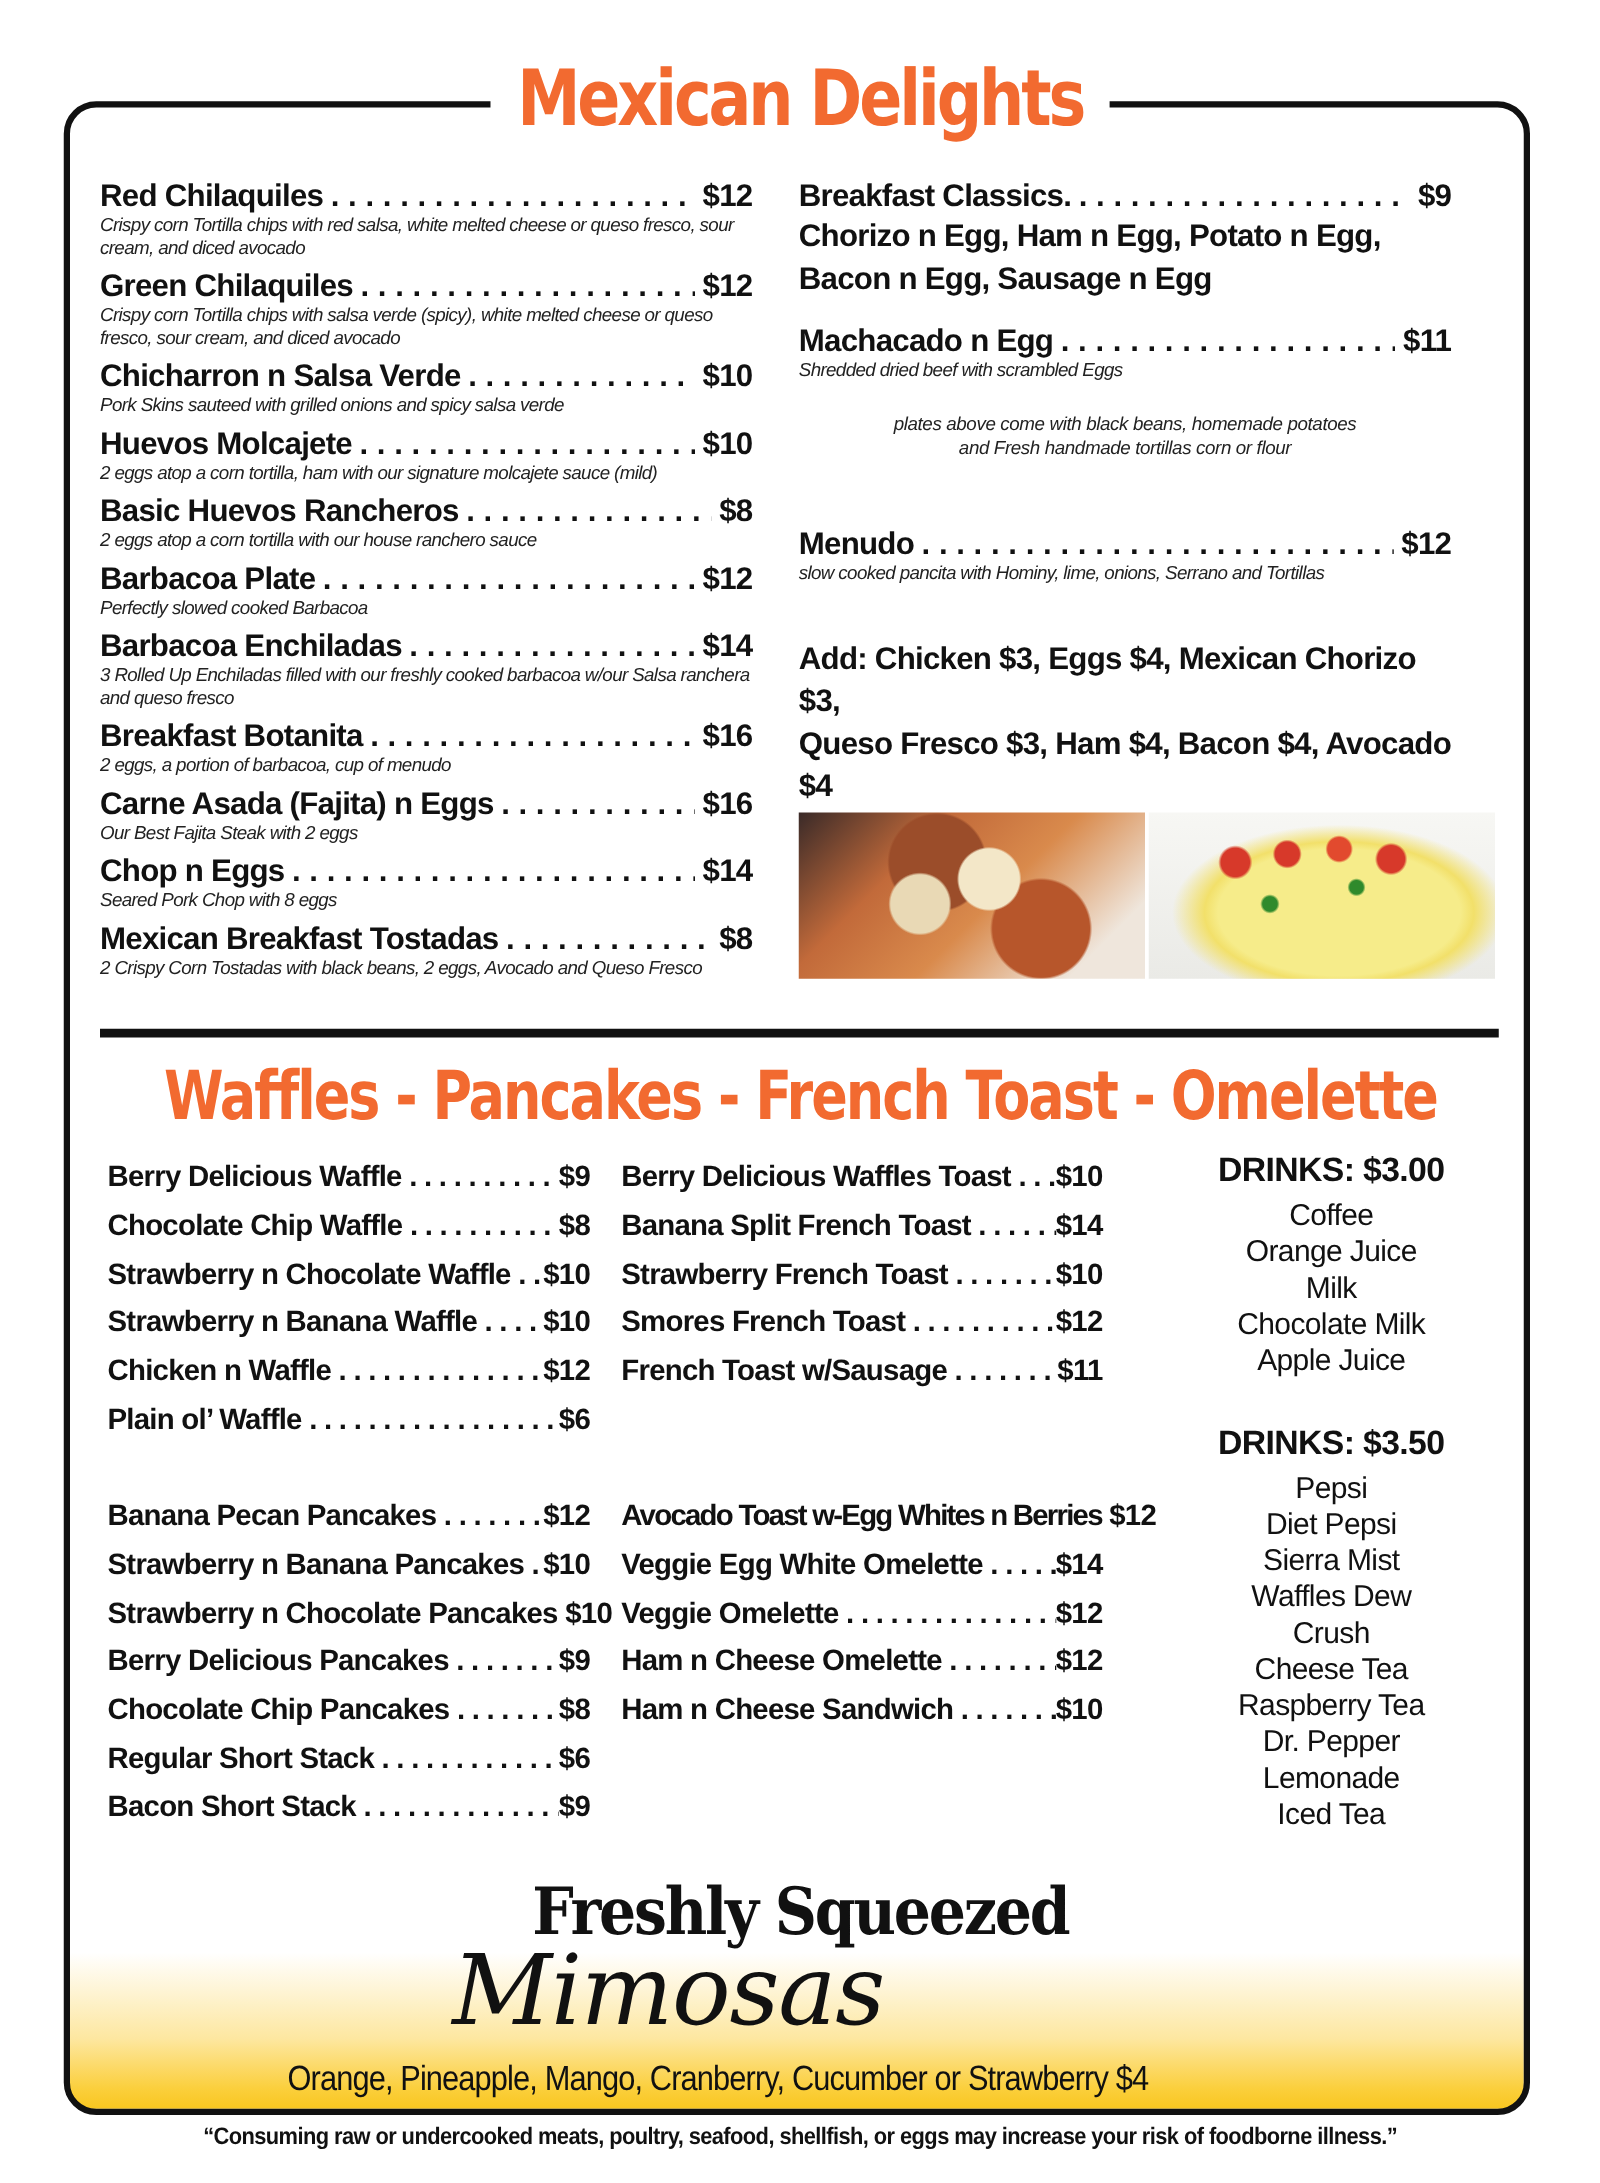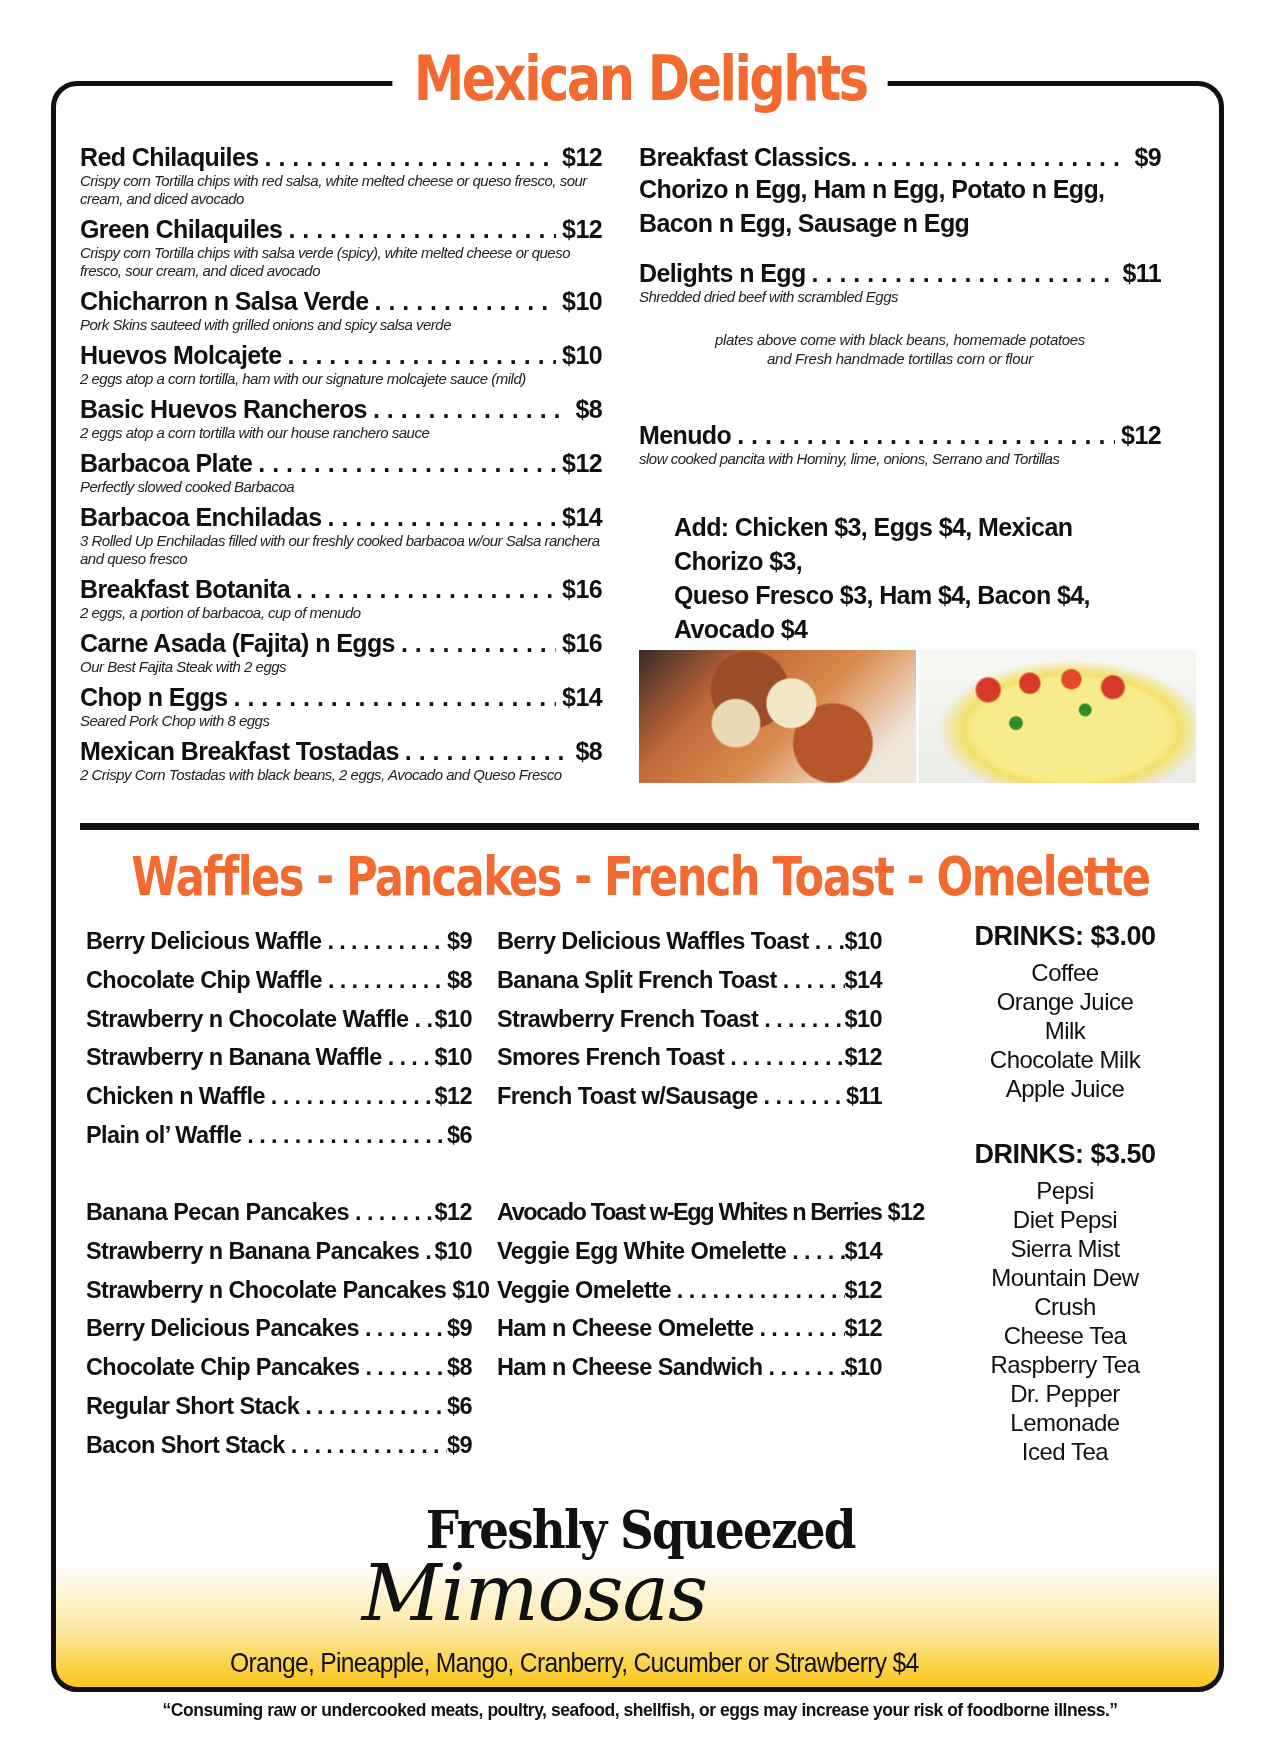--- a/index.html
+++ b/index.html
@@ -27,21 +27,21 @@
   .right-col { left: 639px; top: 142px; width: 522px; }
   .item { margin-bottom: 6px; }
   .item-row { display: flex; align-items: baseline; font-weight: bold; font-size: 25px; line-height: 30px; letter-spacing: -0.6px; }
   .item-row .name { white-space: nowrap; }
   .item-row .dots { flex: 1; overflow: hidden; white-space: nowrap; margin: 0 6px; letter-spacing: 3px; font-weight: bold; }
   .item-row .dots::before { content: ". . . . . . . . . . . . . . . . . . . . . . . . . . . . . . . . . . . . . . . . . . . . . . . . . . . . . . . ."; letter-spacing: 0; }
   .item-row .price { white-space: nowrap; }
   .desc { font-style: italic; font-size: 15px; line-height: 18px; color: #222; letter-spacing: -0.5px; }
   .classics-sub { font-weight: bold; font-size: 25px; line-height: 34px; letter-spacing: -0.6px; }
   .note { text-align: center; font-style: italic; font-size: 15px; line-height: 19px; color: #222; margin: 24px 0 52px 0; letter-spacing: -0.3px; }
-  .addons { font-weight: bold; font-size: 25px; line-height: 34px; letter-spacing: -0.6px; margin-top: 42px; margin-left: 35px; }
+  .addons { font-weight: bold; font-size: 25px; line-height: 34px; letter-spacing: -0.6px; margin-top: 42px; }
   .photos { position: absolute; left: 639px; top: 650px; width: 557px; height: 133px; display: flex; gap: 3px; }
   .photo { flex: 1; height: 133px; position: relative; overflow: hidden; }
   .photo-pancake { background: radial-gradient(circle at 55% 40%, #f3e7c8 0 14%, transparent 15%), radial-gradient(circle at 35% 55%, #e9d9b5 0 12%, transparent 13%), radial-gradient(circle at 70% 70%, #b7562b 0 18%, transparent 19%), radial-gradient(circle at 40% 30%, #9b4d2a 0 20%, transparent 21%), linear-gradient(135deg, #3a2a28 0%, #c26a3a 30%, #d98a4c 55%, #efe6dc 85%); }
   .photo-omelette { background: radial-gradient(circle at 25% 30%, #d7392a 0 5%, transparent 6%), radial-gradient(circle at 40% 25%, #d7392a 0 5%, transparent 6%), radial-gradient(circle at 55% 22%, #e24a2e 0 5%, transparent 6%), radial-gradient(circle at 70% 28%, #d7392a 0 5%, transparent 6%), radial-gradient(circle at 35% 55%, #2f8a2c 0 3%, transparent 4%), radial-gradient(circle at 60% 45%, #2f8a2c 0 3%, transparent 4%), radial-gradient(ellipse at 55% 60%, #f6ec8a 0 45%, #f2e06a 50%, transparent 62%), linear-gradient(#f7f7f4, #eaeae6); }
   .divider { position: absolute; left: 80px; top: 823px; width: 1119px; height: 7px; background: #111; }
   .title-2 {
     position: absolute; left: 0; width: 1280px; top: 842px; text-align: center;
     font-family: "DejaVu Sans", sans-serif; font-weight: bold; font-size: 54px; color: #f26a30;
     letter-spacing: -2px; line-height: 70px;
   }
@@ -172,21 +172,21 @@
     <div class="item-row">
         <span class="name">Breakfast Classics.</span>
         <span class="dots"></span>
         <span class="price">$9</span>
       </div>
     <div class="classics-sub">Chorizo n Egg, Ham n Egg, Potato n Egg,</div>
     <div class="classics-sub">Bacon n Egg, Sausage n Egg</div>
   </div>
   <div class="item" style="margin-top:18px">
     <div class="item-row">
-        <span class="name">Delights n Egg</span>
+        <span class="name">Machacado n Egg</span>
         <span class="dots"></span>
         <span class="price">$11</span>
       </div>
     <div class="desc">Shredded dried beef with scrambled Eggs</div>
   </div>
   <div class="note">
     <div>plates above come with black beans, homemade potatoes</div>
     <div>and Fresh handmade tortillas corn or flour</div>
   </div>
   <div class="item">
@@ -346,21 +346,21 @@
   <div class="d">Milk</div>
   <div class="d">Chocolate Milk</div>
   <div class="d">Apple Juice</div>
 </div>
 
 <div class="drinks drinks-2">
   <h3>DRINKS: $3.50</h3>
   <div class="d">Pepsi</div>
   <div class="d">Diet Pepsi</div>
   <div class="d">Sierra Mist</div>
-  <div class="d">Mountain Dew</div>
+  <div class="d">Waffles Dew</div>
   <div class="d">Crush</div>
   <div class="d">Cheese Tea</div>
   <div class="d">Raspberry Tea</div>
   <div class="d">Dr. Pepper</div>
   <div class="d">Lemonade</div>
   <div class="d">Iced Tea</div>
 </div>
 
 <div class="mimosa-1"><span>Freshly Squeezed</span></div>
 <div class="mimosa-2">Mimosas</div>

